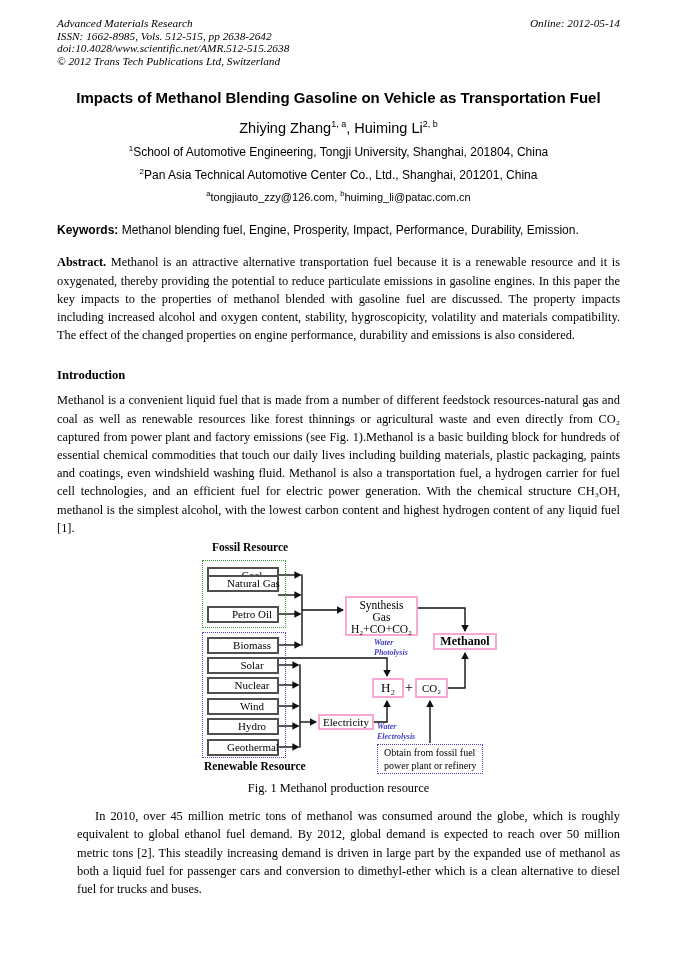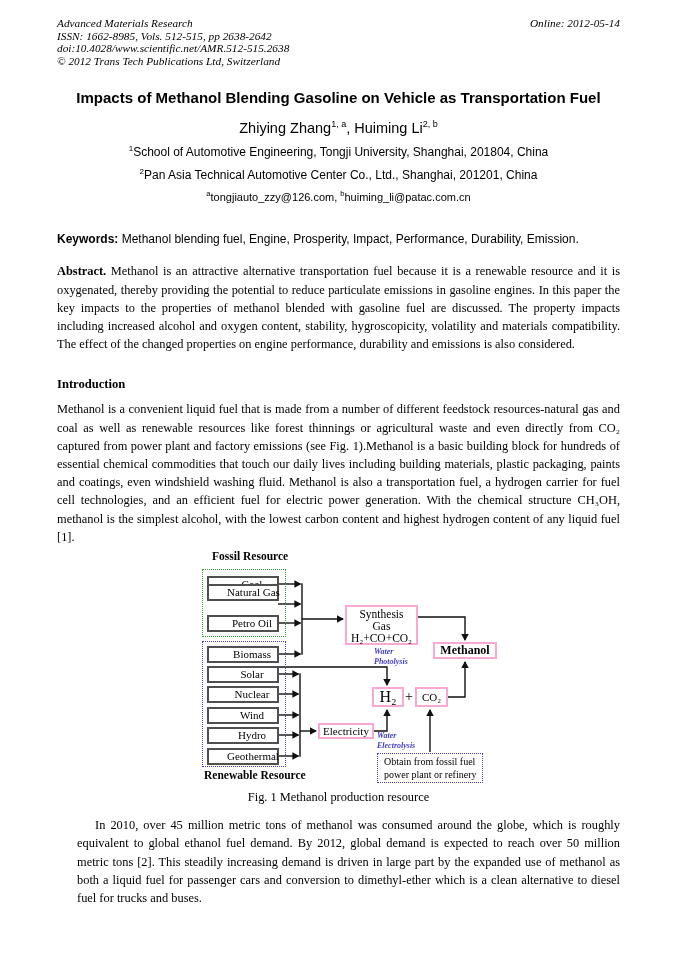--- a/index.html
+++ b/index.html
@@ -21,21 +21,21 @@
     font-family:"Liberation Sans","DejaVu Sans",sans-serif; font-size:14.5px; }
   .authors sup { font-size:9px; }
 
   .affil { text-align:center; margin-top:8px;
     font-family:"Liberation Sans","DejaVu Sans",sans-serif; font-size:12px; }
   .affil sup { font-size:8px; }
   .emails { text-align:center; margin-top:7px;
     font-family:"Liberation Sans","DejaVu Sans",sans-serif; font-size:11px; }
   .emails sup { font-size:7.5px; }
 
-  .keywords { margin-top:30px; font-family:"Liberation Sans","DejaVu Sans",sans-serif;
+  .keywords { margin-top:21px; font-family:"Liberation Sans","DejaVu Sans",sans-serif;
     font-size:12px; line-height:15px; }
   .kw-label { font-weight:bold; }
 
   .body-text { font-family:"Liberation Serif","DejaVu Serif",serif;
     font-size:12.4px; line-height:18.2px; text-align:justify; }
   .abstract { margin-top:15px; }
   .ab-label { font-weight:bold; }
 
   .section-heading { font-family:"Liberation Serif","DejaVu Serif",serif;
     font-weight:bold; font-size:12.6px; margin-top:10px; padding-top:14px; }
@@ -52,21 +52,21 @@
   .group-renew  { border-color:var(--renewable-border,#4640c8); }
   .res-box { position:absolute; box-sizing:border-box; left:150px; width:72px; height:17px;
     border:2px solid #4f4f4f; background:#fff; text-align:center;
     font-size:11px; line-height:13px; white-space:nowrap;padding-left:18px; }
   .node-box { position:absolute; box-sizing:border-box; border:2px solid #f9a8d4;
     background:#fff; text-align:center; }
   .synth-box { left:288px; top:55px; width:73px; height:40px;
     font-size:11.5px; line-height:12px; padding-top:1px; }
   .methanol-box { left:376px; top:92px; width:64px; height:17px;
     font-weight:bold; font-size:12px; line-height:13px; }
-  .h2-box  { left:315px; top:137px; width:32px; height:20px; font-size:16px; line-height:16px; }
+  .h2-box  { left:315px; top:137px; width:32px; height:20px; font-size:13px; line-height:16px; }
   .co2-box { left:358px; top:137px; width:33px; height:20px; font-size:11px; line-height:16px; }
   .plus-sign { position:absolute; left:345px; top:139px; width:14px; text-align:center;
     font-size:14px; }
   .elec-box { left:261px; top:173px; width:56px; height:16px; font-size:11px; line-height:12px; }
   .annot { position:absolute; color:var(--annotation-text,#4640c8);
     font-style:italic; font-weight:bold; font-size:8px; line-height:9.5px; white-space:nowrap; }
   .obtain-box { position:absolute; left:320px; top:203px; width:106px; height:30px;
     box-sizing:border-box; border:1px dotted var(--renewable-border,#4640c8);
     font-size:10px; line-height:12.5px; padding:2px 0 0 6px; white-space:nowrap; }
   .fig-caption { text-align:center; margin-top:2px; }

